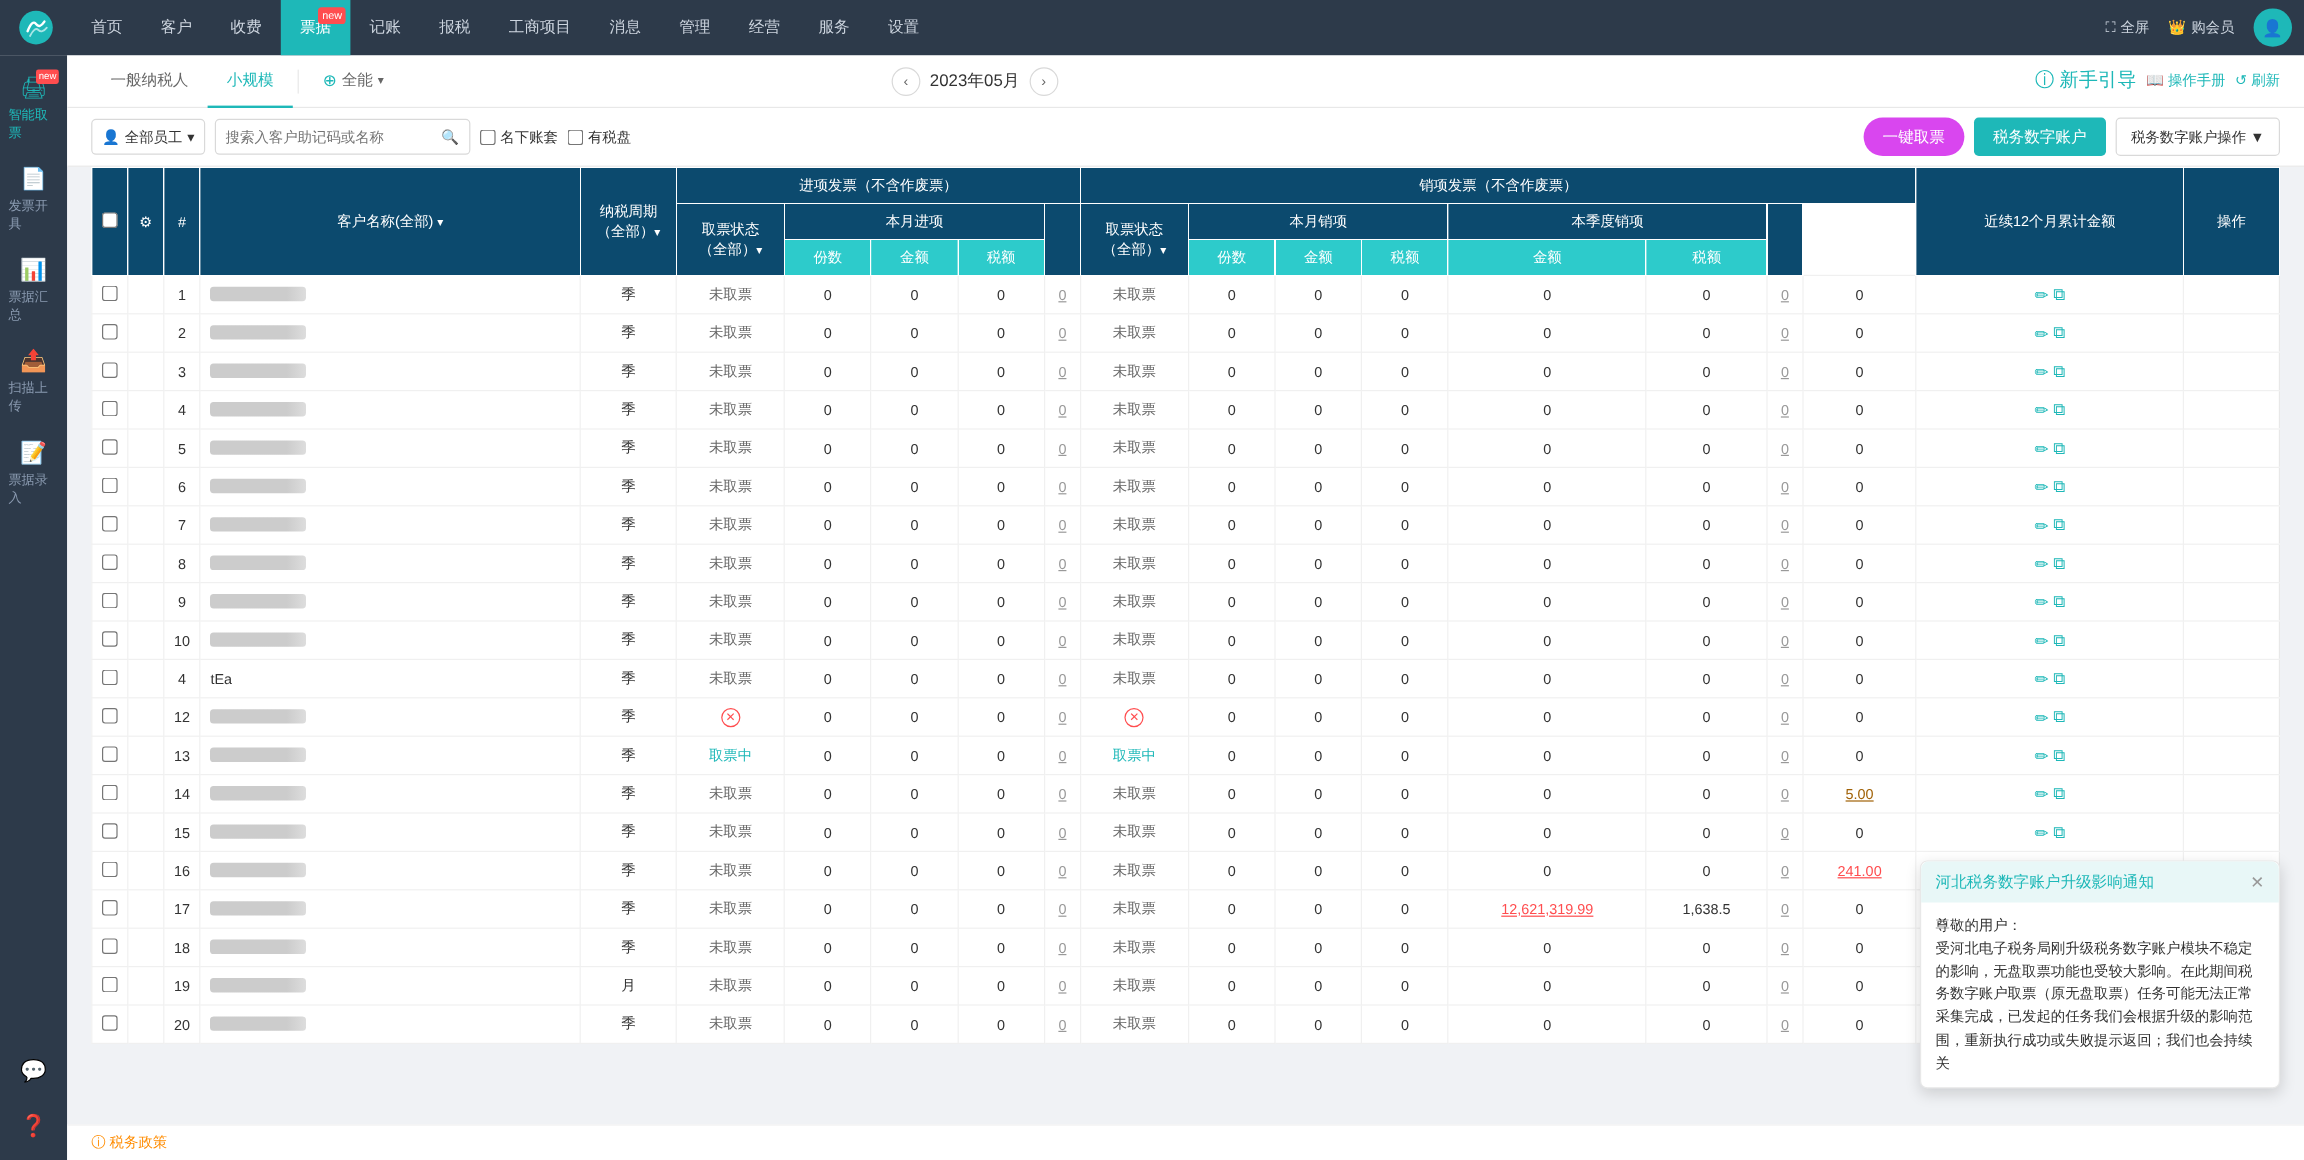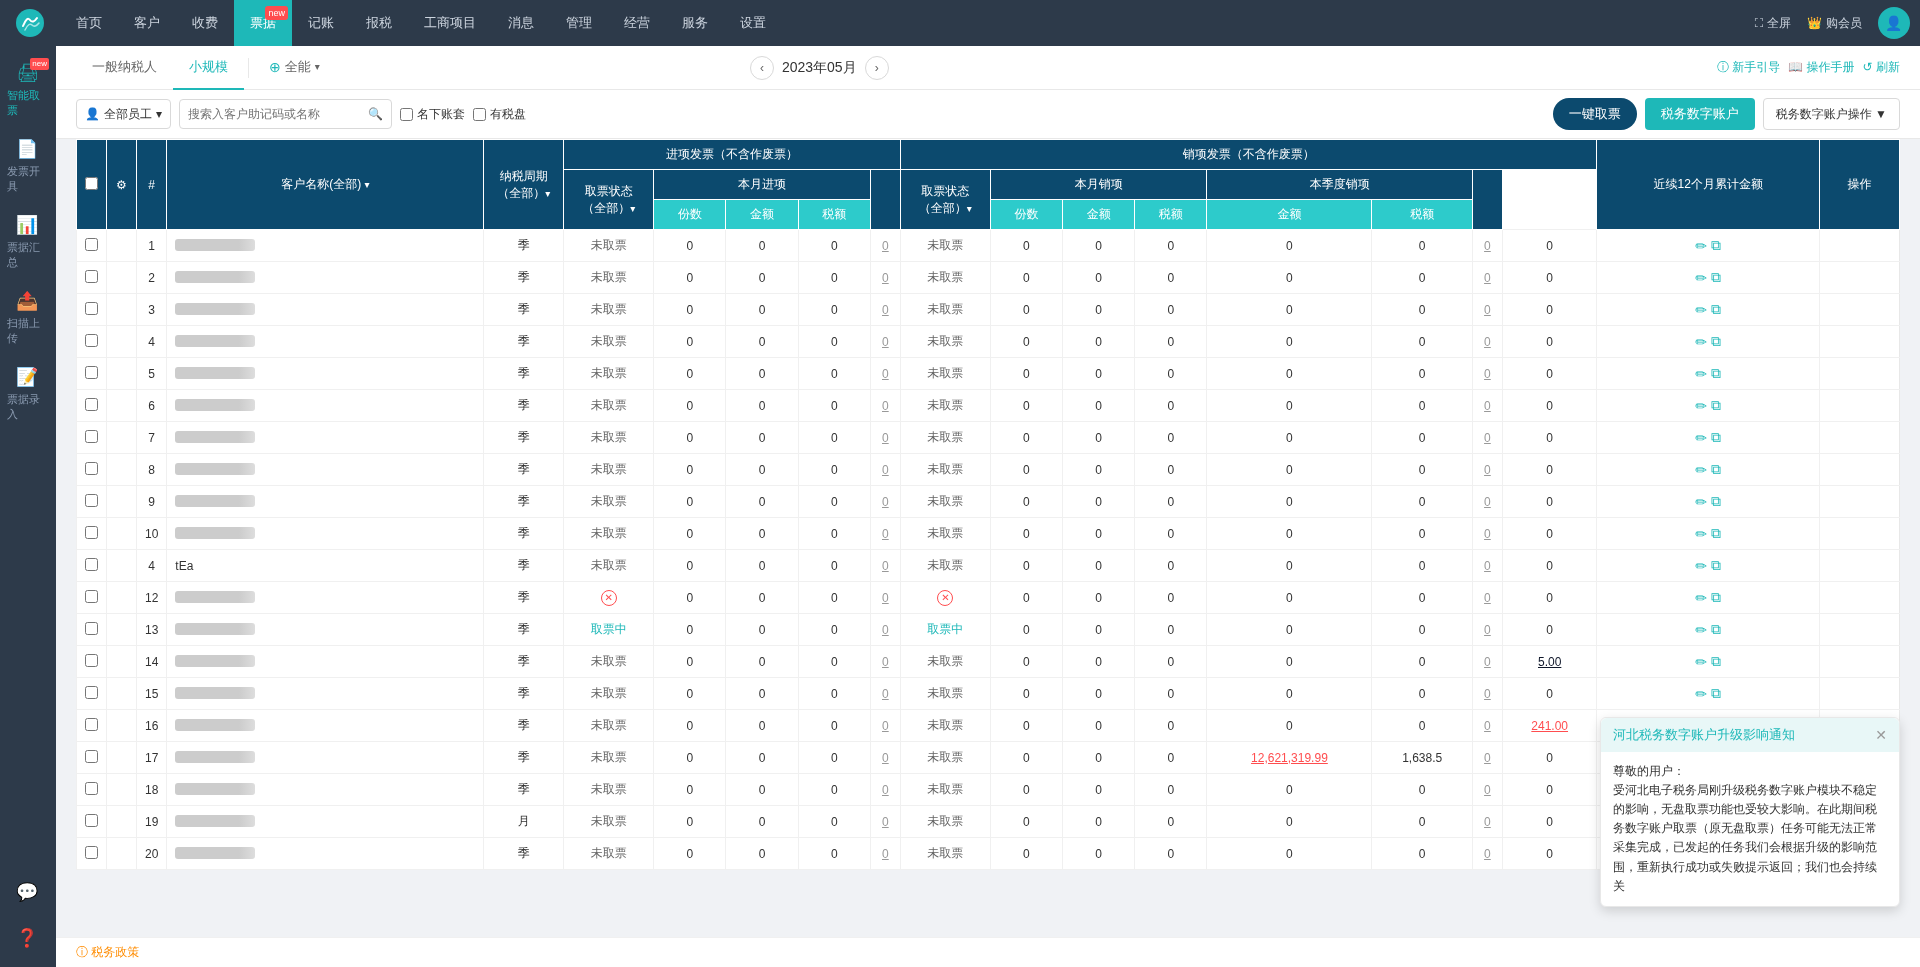--- a/index.html
+++ b/index.html
@@ -40,21 +40,21 @@
 
     
     .toolbar { background: #fff; padding: 8px 20px; display: flex; align-items: center; gap: 8px; border-bottom: 1px solid #e8e8e8; flex-wrap: wrap; }
     .toolbar-select { display: flex; align-items: center; border: 1px solid #d9d9d9; border-radius: 4px; padding: 4px 8px; font-size: 12px; cursor: pointer; gap: 4px; background: #fff; color: #333; height: 30px; }
     .toolbar-search { display: flex; align-items: center; border: 1px solid #d9d9d9; border-radius: 4px; background: #fff; height: 30px; }
     .toolbar-search input { border: none; outline: none; padding: 0 8px; font-size: 12px; width: 160px; }
     .toolbar-search .search-btn { padding: 0 8px; color: #999; cursor: pointer; height: 100%; display: flex; align-items: center; }
     .toolbar-checkbox { display: flex; align-items: center; gap: 4px; font-size: 12px; color: #333; cursor: pointer; }
     .toolbar-checkbox input { cursor: pointer; }
     .toolbar-right { margin-left: auto; display: flex; align-items: center; gap: 8px; }
-    .btn-primary { background: #0c4a6e; color: #fff; border: none; border-radius: 16px; padding: 6px 16px; font-size: 13px; cursor: pointer; white-space: nowrap; height: 32px; }
+    .btn-primary { background: #d946ef; color: #fff; border: none; border-radius: 16px; padding: 6px 16px; font-size: 13px; cursor: pointer; white-space: nowrap; height: 32px; }
     .btn-teal { background: #1eb8b8; color: #fff; border: none; border-radius: 4px; padding: 6px 16px; font-size: 13px; cursor: pointer; white-space: nowrap; height: 32px; }
     .btn-outline { background: #fff; color: #333; border: 1px solid #d9d9d9; border-radius: 4px; padding: 6px 12px; font-size: 12px; cursor: pointer; white-space: nowrap; height: 32px; display: flex; align-items: center; gap: 4px; }
 
     
     .table-container { flex: 1; overflow: auto; padding: 0 20px 20px; }
     .data-table { width: 100%; border-collapse: collapse; background: #fff; border: 1px solid #e8e8e8; }
     .data-table thead tr th { background: #0c4a6e; color: #fff; padding: 6px 8px; font-size: 12px; font-weight: normal; border: 1px solid rgba(255,255,255,0.2); text-align: center; white-space: nowrap; position: sticky; top: 0; z-index: 2; }
     .data-table thead tr.sub-header th { background: #2dcbcb; }
     .data-table tbody tr { border-bottom: 1px solid #f0f0f0; }
     .data-table tbody td { padding: 6px 8px; font-size: 12px; text-align: center; border: 1px solid #f0f0f0; white-space: nowrap; height: 32px; }
@@ -160,21 +160,21 @@
         <span class="quan-neng-icon">⊕</span>
         全能 <span style="font-size:10px;">▾</span>
       </div>
 
       <div class="date-nav">
         <div class="arrow">‹</div>
         <span class="date-text">2023年05月</span>
         <div class="arrow">›</div>
       </div>
       <div class="sub-nav-right">
-        <span style="color:#1eb8b8;cursor:pointer;font-size:12px;">ⓘ 新手引导</span>
+        <span style="color:#1eb8b8;cursor:pointer;font-size:16px;">ⓘ 新手引导</span>
         <span style="color:#1eb8b8;cursor:pointer;font-size:12px;">📖 操作手册</span>
         <span style="color:#1eb8b8;cursor:pointer;font-size:12px;">↺ 刷新</span>
       </div>
     </div>
 
     <div class="toolbar">
       <div class="toolbar-select">
         <span>👤</span>
         <span>全部员工</span>
         <span>▾</span>
@@ -582,21 +582,21 @@
               <td>0</td>
               <td>0</td>
               <td><span style="color:#999;text-decoration:underline;cursor:pointer;">0</span></td>
               <td><span class="status-not-fetched">未取票</span></td>
               <td>0</td>
               <td>0</td>
               <td>0</td>
               <td>0</td>
               <td>0</td>
               <td><span style="color:#999;text-decoration:underline;cursor:pointer;">0</span></td>
-              <td style="color: #0f172a; text-decoration: underline;">5.00</td>
+              <td style="color: #a16207; text-decoration: underline;">5.00</td>
               <td>
                 <div class="action-icons">
     <span class="action-icon" title="编辑">✏</span>
     <span class="action-icon" title="复制">⧉</span>
   </div>
               </td>
             </tr>
             <tr>
               <td><input type="checkbox" style=""></td>
               <td></td>

